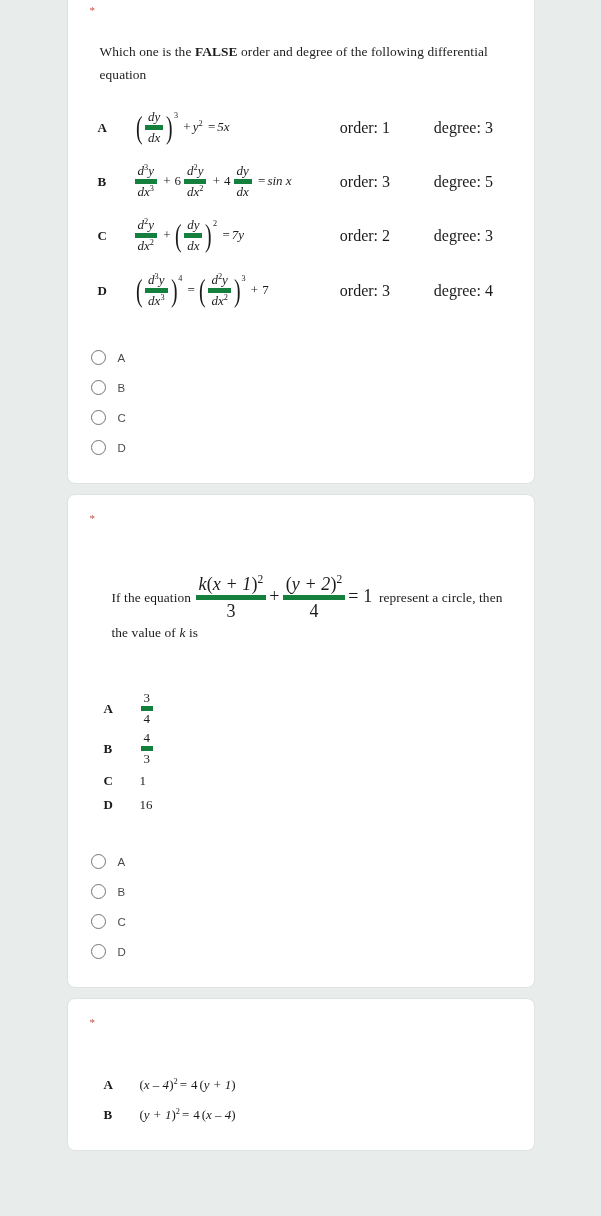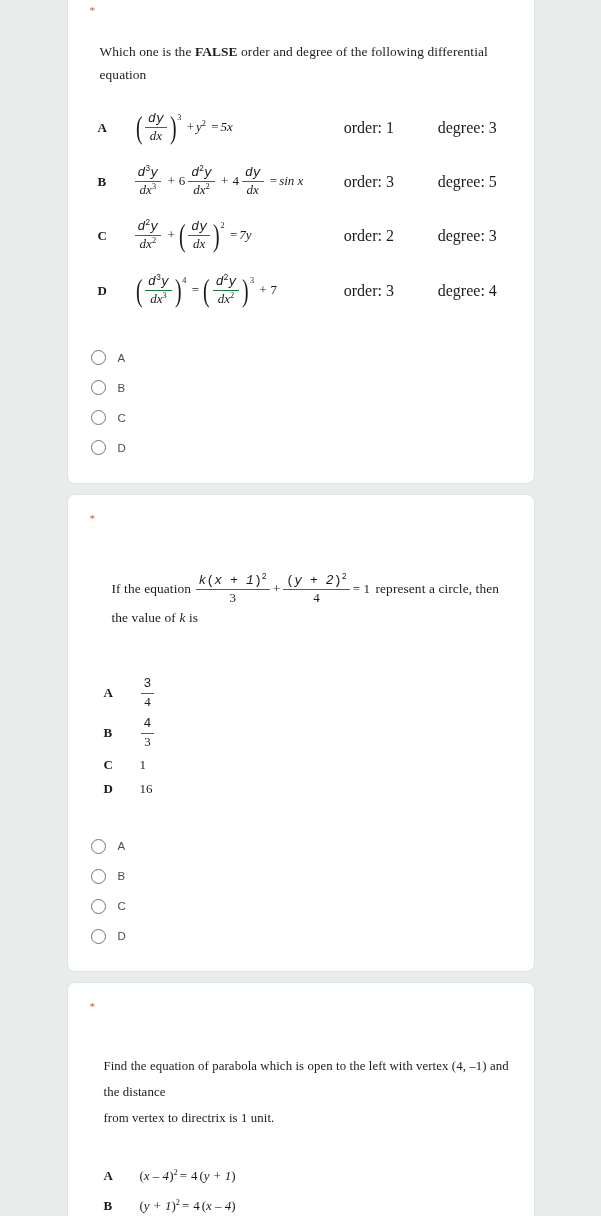--- a/index.html
+++ b/index.html
@@ -90,23 +90,22 @@
   .frac {
     display: inline-block;
     vertical-align: middle;
     text-align: center;
     font-style: italic;
     line-height: 1.12;
     margin: 0 1px;
   }
   .frac > .num {
     display: block;
-    border-bottom: 1px solid #15803d;
+    border-bottom: 5px solid #15803d;
     padding: 0 3px 1px 3px;
-    font-family: Liberation Mono, monospace;
   }
   .frac > .den {
     display: block;
     padding: 1px 3px 0 3px;
   }
   .frac.plain { font-style: normal; }
   sup.en { font-size: 0.64em; vertical-align: super; line-height: 0; font-style: normal; }
 
   .paren {
     display: inline-block;
@@ -256,21 +255,21 @@
       </div>
     </div>
   </div>
 
   <div class="card" style="padding-top:18px;">
     <span class="required-star">*</span>
 
     <div class="qbody" style="margin-top:48px;">
       <div class="qtext" style="margin-left:22px;">
         <span>If the equation</span>
-        <span class="opt-math" style="font-size:13px;">
+        <span class="opt-math" style="font-size:18px;">
           <span class="frac"><span class="num"><span class="ital">k</span><span class="paren">(</span><span class="ital">x + 1</span><span class="paren">)</span><sup class="en">2</sup></span><span class="den" style="font-style:normal;"><span>3</span></span></span><span class="op">+</span><span class="frac"><span class="num"><span class="paren">(</span><span class="ital">y + 2</span><span class="paren">)</span><sup class="en">2</sup></span><span class="den" style="font-style:normal;"><span>4</span></span></span><span class="eq">= 1</span>
         </span>
         <span>represent a circle, then the value of</span>
         <span class="ital">k</span>
         <span>is</span>
       </div>
 
       <table class="opt-table" style="margin-top:44px;">
         <tbody>
             <tr style="height:40px;">
@@ -314,26 +313,20 @@
         <span class="radio"></span>
         <span class="choice-label">D</span>
       </div>
     </div>
   </div>
 
   <div class="card" style="padding-top:18px; margin-bottom:0;">
     <span class="required-star">*</span>
 
     <div class="qbody" style="margin-top:40px;">
-      <div class="qtext" style="margin-left:14px; font-size:12.8px; line-height:2.0;">
-        <span>Find the equation of parabola which is open to the left with vertex</span>
-        <span>(4, –1)</span>
-        <span>and the distance</span><br>
-        <span>from vertex to directrix is 1 unit.</span>
-      </div>
 
       <table class="opt-table" style="margin-top:30px;">
         <tbody>
             <tr style="height:30px;">
           <td class="opt-letter" style="padding-left:14px;">A</td>
           <td class="opt-math">
             <span class="paren">(</span><span class="ital">x – 4</span><span class="paren">)</span><sup class="en">2</sup><span class="eq">=</span><span class="eq">4</span><span class="paren">(</span><span class="ital">y + 1</span><span class="paren">)</span>
           </td>
         </tr>
         <tr style="height:30px;">

